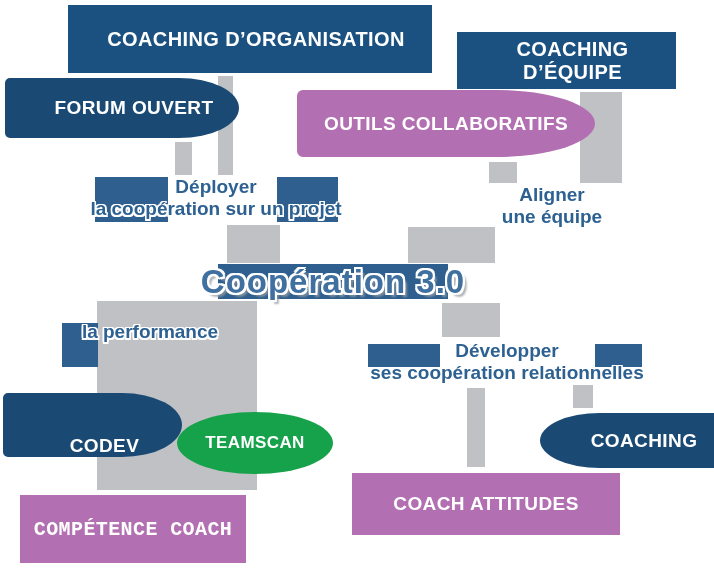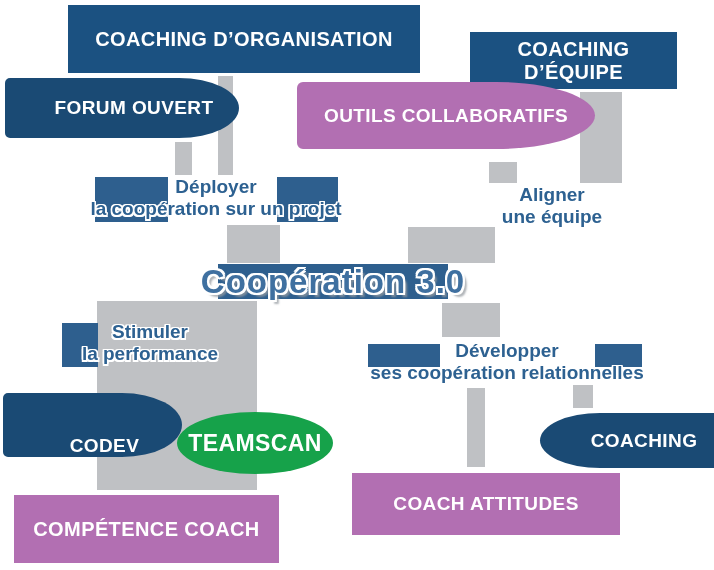--- a/index.html
+++ b/index.html
@@ -13,21 +13,21 @@
   }
   .conn { position: absolute; background: var(--gray, #bfc1c4); z-index: 1; }
   .link-rect { position: absolute; background: var(--blue-mid, #2e5f8e); z-index: 2; }
   .band { position: absolute; background: var(--blue-mid, #2e5f8e); z-index: 2;
           display: flex; align-items: center; justify-content: center; }
   .node {
     position: absolute; z-index: 3;
     display: flex; align-items: center; justify-content: center;
     color: #ffffff; font-weight: bold; text-align: center; letter-spacing: .4px;
   }
-  .navy   { background: var(--navy, #1b5181); }
+  .navy   { background: var(--navy, #1b5181); padding-left: 12px; }
   .navy2  { background: var(--navy-deep, #1a4a74); padding-left: 24px; }
   .purple { background: var(--purple, #b26fb2); }
   .green  { background: var(--green, #16a24a); }
   .bullet-right { border-radius: 5px 60px 60px 5px / 5px 50% 50% 5px; }
   .bullet-left  { border-radius: 60px 5px 5px 60px / 50% 5px 5px 50%; }
   .ellipse { border-radius: 50%; }
   .link-label {
     position: absolute; z-index: 4;
     color: var(--text-blue, #2d6191);
     font-weight: bold; font-size: 19px; line-height: 22px; text-align: center;
@@ -41,21 +41,21 @@
     z-index: 4;
     color: var(--title-blue, #3f70a0);
     font-weight: bold; font-size: 33px; letter-spacing: 1px; white-space: nowrap;
     text-shadow:
       -2px -2px 0 #fff, 2px -2px 0 #fff, -2px 2px 0 #fff, 2px 2px 0 #fff,
       -2px 0 0 #fff, 2px 0 0 #fff, 0 -2px 0 #fff, 0 2px 0 #fff,
       4px 4px 2px rgba(150,155,160,.75);
   }
   .fs20 { font-size: 20px; }
   .fs19 { font-size: 19px; }
-  .fs17 { font-size: 23px; align-items: center; }
+  .fs17 { font-size: 17px; align-items: center; }
 </style>
 </head>
 <body>
 
 <div class="canvas">
 
   <div class="conn" style="left:175px; top:142px; width:17px; height:33px;"></div>
   <div class="conn" style="left:218px; top:76px;  width:15px; height:99px;"></div>
   <div class="conn" style="left:489px; top:162px; width:28px; height:21px;"></div>
   <div class="conn" style="left:580px; top:92px;  width:42px; height:91px;"></div>
@@ -78,57 +78,56 @@
 
   <div class="link-label" style="left:56px; top:176px; width:320px;">
     <span>Déployer</span>
     <span>la coopération sur un projet</span>
   </div>
   <div class="link-label" style="left:482px; top:184px; width:140px;">
     <span>Aligner</span>
     <span>une équipe</span>
   </div>
   <div class="link-label" style="left:50px; top:321px; width:200px;">
-    <span>Stimuler</span>
     <span>la performance</span>
   </div>
   <div class="link-label" style="left:355px; top:340px; width:304px;">
     <span>Développer</span>
     <span>ses coopération relationnelles</span>
   </div>
 
   <div class="node navy fs20" style="left:68px; top:5px; width:352px; height:68px;">
     <span>COACHING D’ORGANISATION</span>
   </div>
 
-  <div class="node navy fs20" style="left:470px; top:32px; width:207px; height:57px;">
+  <div class="node navy fs20" style="left:457px; top:32px; width:207px; height:57px;">
     <span>COACHING D’ÉQUIPE</span>
   </div>
 
   <div class="node navy2 fs19 bullet-right" style="left:5px; top:78px; width:210px; height:60px;">
     <span>FORUM OUVERT</span>
   </div>
 
-  <div class="node purple fs19" style="left:297px; top:82px; width:298px; height:67px; border-radius: 6px 100px 100px 6px / 6px 34px 34px 6px;">
+  <div class="node purple fs19" style="left:297px; top:90px; width:298px; height:67px; border-radius: 6px 100px 100px 6px / 6px 34px 34px 6px;">
     <span>OUTILS COLLABORATIFS</span>
   </div>
 
   <div class="node navy2 fs19 bullet-right" style="left:3px; top:393px; width:155px; height:64px;align-items:flex-end;">
     <span>CODEV</span>
   </div>
 
   <div class="node green fs17 ellipse" style="left:177px; top:412px; width:156px; height:62px;">
     <span>TEAMSCAN</span>
   </div>
 
   <div class="node navy2 fs19 bullet-left" style="left:540px; top:413px; width:160px; height:55px;">
     <span>COACHING</span>
   </div>
 
-  <div class="node purple fs20" style="left:14px; top:495px; width:265px; height:68px;">
+  <div class="node purple fs20" style="left:20px; top:495px; width:226px; height:68px;font-family:Liberation Mono, monospace;">
     <span>COMPÉTENCE COACH</span>
   </div>
 
   <div class="node purple fs19" style="left:352px; top:473px; width:268px; height:62px;">
     <span>COACH ATTITUDES</span>
   </div>
 
 </div>
 
 </body></html>

